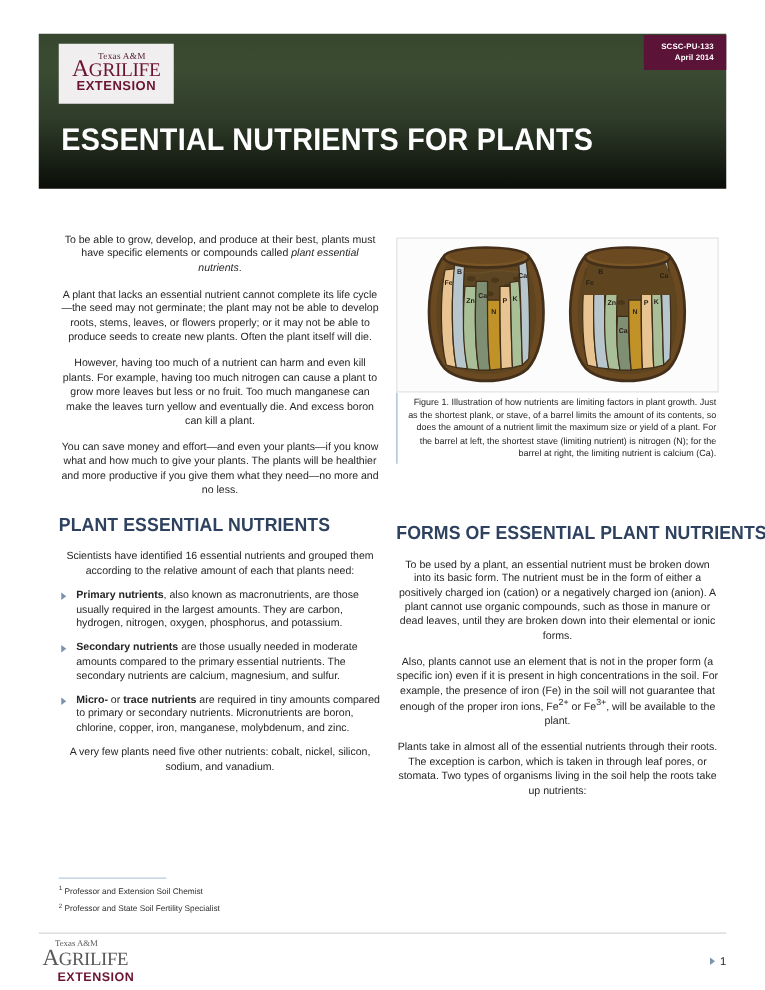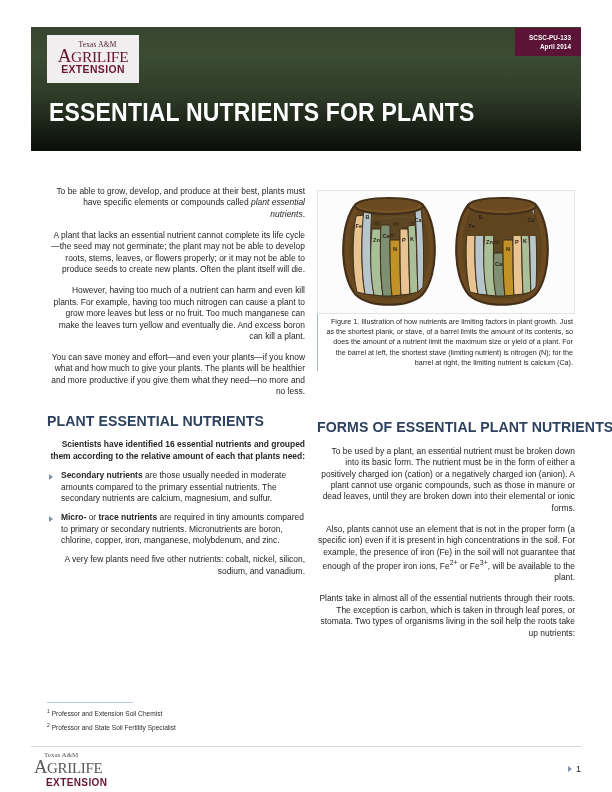--- a/index.html
+++ b/index.html
@@ -111,23 +111,23 @@
     width: 258px;
     font-size: 8.45px;
     line-height: 1.355;
     color: #262626;
   }
   .col-left  { left: 47px; }
   .col-right { left: 317px; }
 
   .col p {
     margin: 0 0 9.5px 0;
-    text-align: right;
-  }
-  .col p.tight { margin-bottom: 8px; font-weight: bold; }
+    text-align: center;
+  }
+  .col p.tight { margin-bottom: 8px; }
   .col em { font-style: italic; }
   .col strong { font-weight: bold; }
 
   h2.section {
     font-family: "Liberation Sans Narrow", "Liberation Sans", sans-serif;
     font-weight: bold;
     font-size: 15.2px;
     color: #2e4260;
     letter-spacing: .1px;
     margin: 13px 0 8px 0;
@@ -286,20 +286,24 @@
 
   <p>However, having too much of a nutrient can harm and even kill plants. For example, having too much nitrogen can cause a plant to grow more leaves but less or no fruit. Too much manganese can make the leaves turn yellow and eventually die. And excess boron can kill a plant.</p>
 
   <p>You can save money and effort—and even your plants—if you know what and how much to give your plants. The plants will be healthier and more productive if you give them what they need—no more and no less.</p>
 
   <h2 class="section">PLANT ESSENTIAL NUTRIENTS</h2>
 
   <p class="tight">Scientists have identified 16 essential nutrients and grouped them according to the relative amount of each that plants need:</p>
 
   <ul class="bullets">
+    <li>
+      <span class="tri-bullet"></span>
+      <strong>Primary nutrients</strong><span>, also known as macronutrients, are those usually required in the largest amounts. They are carbon, hydrogen, nitrogen, oxygen, phosphorus, and potassium.</span>
+    </li>
     <li>
       <span class="tri-bullet"></span>
       <strong>Secondary nutrients</strong><span> are those usually needed in moderate amounts compared to the primary essential nutrients. The secondary nutrients are calcium, magnesium, and sulfur.</span>
     </li>
     <li>
       <span class="tri-bullet"></span>
       <strong>Micro-</strong><span> or </span><strong>trace nutrients</strong><span> are required in tiny amounts compared to primary or secondary nutrients. Micronutrients are boron, chlorine, copper, iron, manganese, molybdenum, and zinc.</span>
     </li>
   </ul>
 

